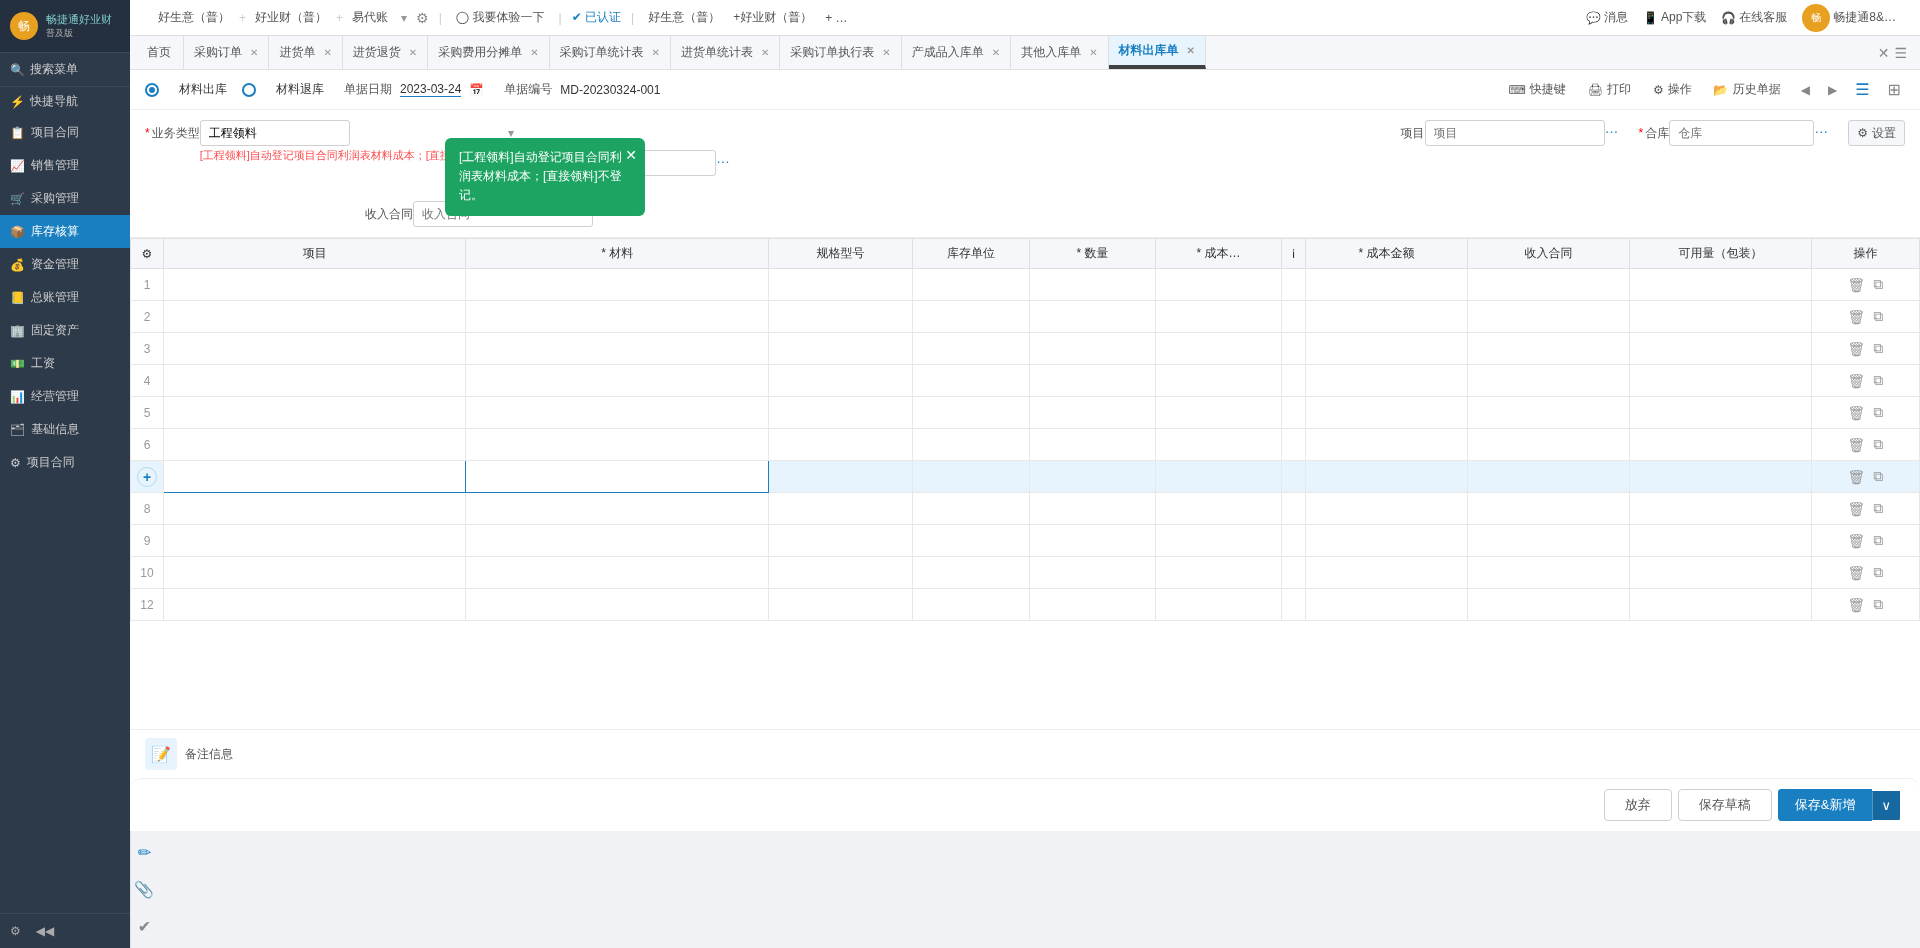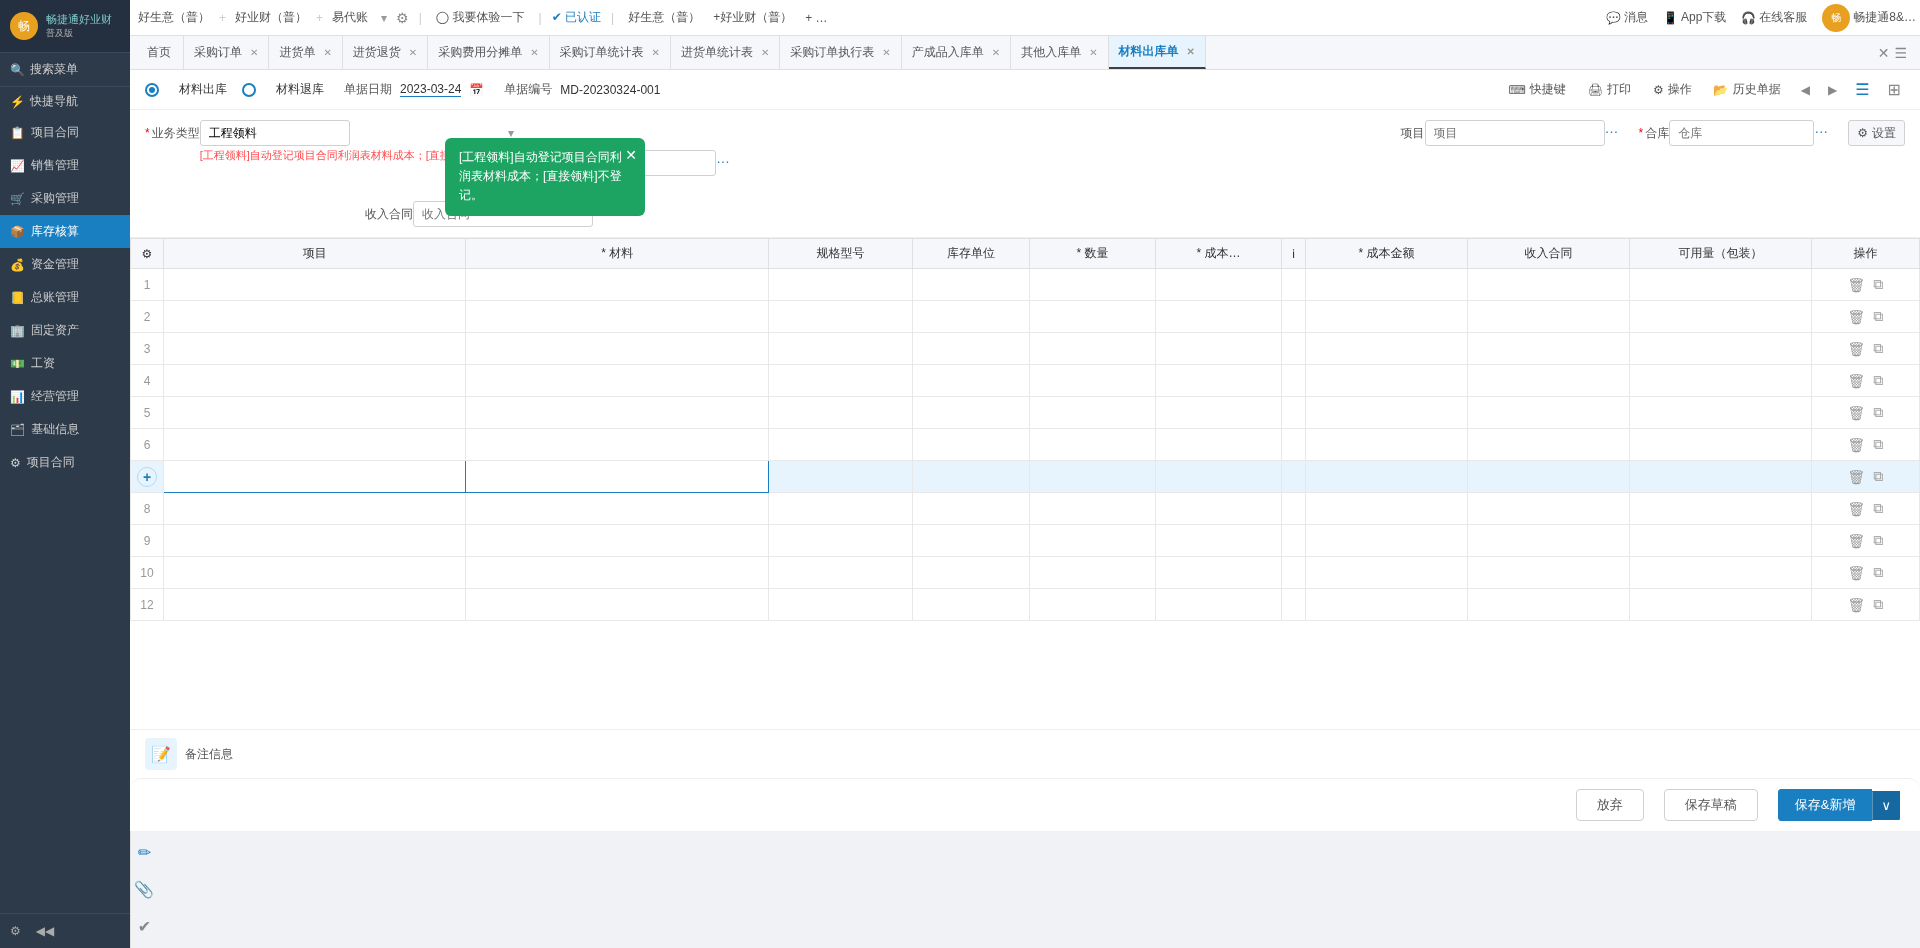--- a/index.html
+++ b/index.html
@@ -13,33 +13,33 @@
     .sidebar-search { padding: 8px 10px; display: flex; align-items: center; gap: 5px; border-bottom: 1px solid #3a4a5c; cursor: pointer; color: #ccc; }
     .sidebar-nav-section { padding: 6px 10px; display: flex; align-items: center; gap: 5px; cursor: pointer; color: #ccc; }
     .sidebar-nav-item { padding: 8px 10px; display: flex; align-items: center; gap: 6px; cursor: pointer; font-size: 12px; color: #ccc; }
     .sidebar-nav-item.active { background: #1a7fc1; color: #fff; }
     .sidebar-bottom { margin-top: auto; padding: 10px; display: flex; gap: 15px; border-top: 1px solid #3a4a5c; }
 
     
     .main { flex: 1; display: flex; flex-direction: column; overflow: hidden; }
 
     
-    .topbar { background: #fff; border-bottom: 1px solid #e0e0e0; padding: 0 4px; display: flex; align-items: center; gap: 18px; height: 36px; font-size: 12px; flex-shrink: 0; }
+    .topbar { background: #fff; border-bottom: 1px solid #e0e0e0; padding: 0 24px; display: flex; align-items: center; gap: 18px; height: 36px; font-size: 12px; flex-shrink: 0; }
     .topbar-links { display: flex; align-items: center; gap: 5px; color: #555; }
     .topbar-link { color: #555; cursor: pointer; padding: 2px 4px; }
     .topbar-separator { color: #ccc; }
     .topbar-right { margin-left: auto; display: flex; align-items: center; gap: 15px; color: #555; }
     .topbar-right-item { display: flex; align-items: center; gap: 3px; cursor: pointer; }
     .topbar-certified { color: #1a7fc1; display: flex; align-items: center; gap: 3px; }
     .user-avatar { width: 28px; height: 28px; border-radius: 50%; background: #e8a020; display: flex; align-items: center; justify-content: center; color: #fff; font-size: 10px; }
 
     
     .tabbar { background: #f5f7fa; border-bottom: 1px solid #e0e0e0; display: flex; align-items: center; padding: 0 5px; height: 34px; flex-shrink: 0; overflow: hidden; }
     .tab { display: flex; align-items: center; gap: 5px; padding: 0 10px; height: 100%; cursor: pointer; font-size: 12px; color: #555; border-right: 1px solid #e0e0e0; white-space: nowrap; }
-    .tab.active { background: #e8f4fd; color: #1a7fc1; font-weight: bold; border-bottom: 2px solid #404040; }
+    .tab.active { background: #e8f4fd; color: #1a7fc1; font-weight: bold; border-bottom: 4px solid #404040; }
     .tab .close-x { font-size: 10px; color: #999; margin-left: 3px; }
     .tabbar-home { padding: 0 12px; height: 100%; display: flex; align-items: center; cursor: pointer; color: #555; border-right: 1px solid #e0e0e0; }
     .tabbar-end { margin-left: auto; display: flex; align-items: center; padding: 0 8px; gap: 5px; }
 
     
     .content { flex: 1; overflow: auto; background: #fff; display: flex; flex-direction: column; }
 
     
     .page-header { padding: 8px 15px; border-bottom: 1px solid #eee; display: flex; align-items: center; gap: 20px; flex-shrink: 0; background: #fff; }
     .radio-group { display: flex; gap: 15px; align-items: center; }
@@ -80,21 +80,21 @@
     .action-icon { cursor: pointer; color: #999; font-size: 14px; padding: 2px; }
     .add-row-btn { background: #e8f4fd; border: 1px solid #b3d9f5; border-radius: 50%; width: 20px; height: 20px; display: flex; align-items: center; justify-content: center; cursor: pointer; color: #1a7fc1; font-size: 14px; font-weight: bold; }
 
     
     .footer-area { border-top: 1px solid #eee; padding: 8px 15px; display: flex; flex-direction: column; gap: 5px; background: #fff; flex-shrink: 0; }
     .notes-header { display: flex; align-items: center; gap: 8px; color: #555; }
     .notes-icon { width: 32px; height: 32px; background: #e8f4fd; border-radius: 4px; display: flex; align-items: center; justify-content: center; color: #1a7fc1; font-size: 16px; }
     .notes-textarea { width: 100%; border: none; outline: none; font-size: 12px; color: #999; padding: 5px 0; resize: none; min-height: 40px; background: transparent; }
 
     
-    .bottom-buttons { border-top: 1px solid #eee; padding: 10px 20px; display: flex; justify-content: flex-end; gap: 20px; background: #fff; flex-shrink: 0; border-radius: 12px; }
+    .bottom-buttons { border-top: 1px solid #eee; padding: 10px 20px; display: flex; justify-content: flex-end; gap: 6px; background: #fff; flex-shrink: 0; border-radius: 12px; }
     .btn { padding: 6px 20px; border-radius: 4px; cursor: pointer; font-size: 13px; border: 1px solid #d0d0d0; background: #fff; color: #555; }
     .btn-primary-split { display: flex; align-items: center; gap: 0; border-radius: 4px; overflow: hidden; }
     .btn-primary-main { background: #1a7fc1; color: #fff; border: 1px solid #1a7fc1; padding: 6px 16px; cursor: pointer; font-size: 13px; }
     .btn-primary-arrow { background: #1568a0; color: #fff; border: 1px solid #1568a0; padding: 6px 8px; cursor: pointer; font-size: 13px; border-left: 1px solid rgba(255,255,255,0.3); }
 
     
     .right-panel { width: 28px; background: #f0f2f5; border-left: 1px solid #e0e0e0; display: flex; flex-direction: column; align-items: center; padding: 8px 0; gap: 10px; flex-shrink: 0; }
     .right-panel-icon { cursor: pointer; color: #888; font-size: 16px; padding: 4px; border-radius: 3px; }
     .right-panel-icon.active { color: #1a7fc1; }
 

